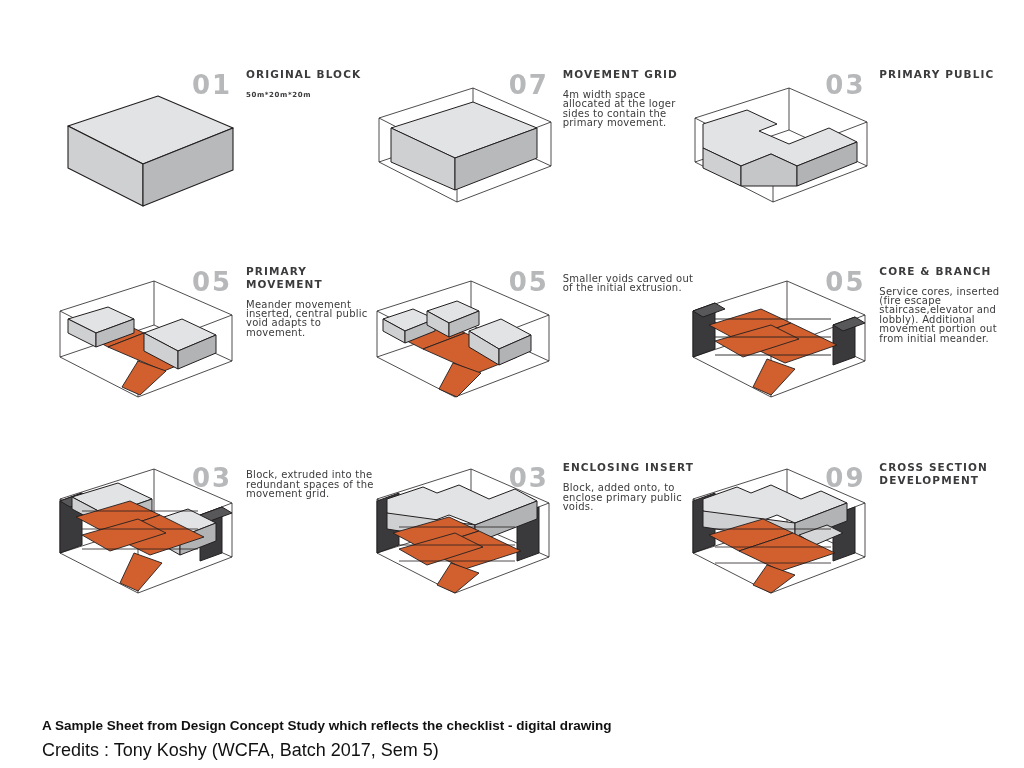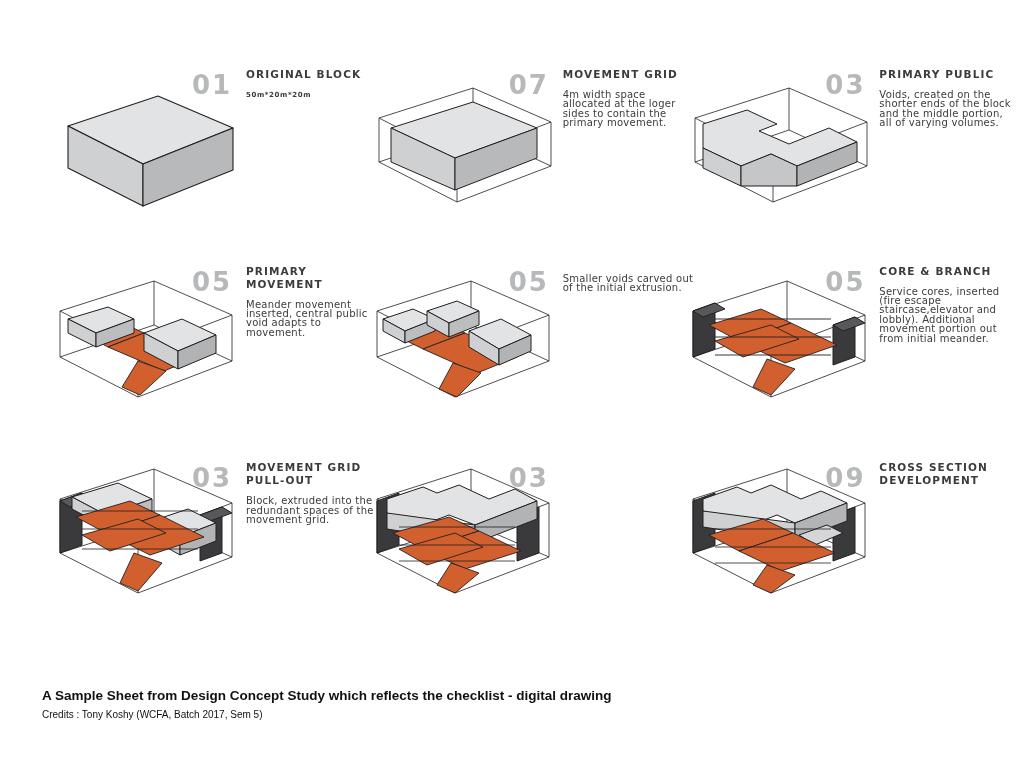--- a/index.html
+++ b/index.html
@@ -87,36 +87,36 @@
     margin-top: 10px;
     font-family: "DejaVu Sans", sans-serif;
     font-weight: bold;
     font-size: 7px;
     letter-spacing: 0.6px;
     color: #3b3b3d;
   }
   .footer {
     position: absolute;
     left: 42px;
-    top: 686px;
+    top: 716px;
     width: 900px;
   }
   .footer-title {
     font-family: "Liberation Sans", sans-serif;
     font-weight: bold;
     font-size: 13.5px;
     color: #111;
     line-height: 19px;
   }
   .footer-credits {
     font-family: "Liberation Sans", sans-serif;
-    font-size: 10px;
+    font-size: 18px;
     color: #111;
     line-height: 19px;
-    margin-top: 0;
+    margin-top: 6px;
   }
 </style>
 </head>
 <body>
 
 <div class="sheet">
 
   <div class="grid">
 
     <div class="cell">
@@ -171,21 +171,20 @@
             <polygon points="22,58 66,44 96,58 78,65 108,78 148,62 176,76 116,100 90,88 60,100 22,82" fill="#e2e3e4"></polygon>
             <polygon points="22,82 60,100 60,120 22,102" fill="#cfd0d1"></polygon>
             <polygon points="60,100 90,88 116,100 116,120 60,120" fill="#c5c6c8"></polygon>
             <polygon points="116,100 176,76 176,96 116,120" fill="#b2b3b5"></polygon>
           </g>
         </svg>
       </div>
       <div class="capnum">03</div>
       <div class="captext">
         <div class="captitle">PRIMARY PUBLIC</div>
-        <div class="capbody">Voids, created on the shorter ends of the block and the middle portion, all of varying volumes.</div>
       </div>
     </div>
 
     <div class="cell">
       <div class="art">
         <svg viewBox="0 0 190 160">
           <g stroke="#231f20" stroke-width="0.8" fill="none">
             <polygon points="12,48 106,18 184,52 90,88"></polygon>
             <path d="M12,48 L12,94 M106,18 L106,62 M184,52 L184,98 M90,88 L90,134"></path>
             <polygon points="12,94 106,62 184,98 90,134"></polygon>
@@ -304,21 +303,20 @@
             <polygon points="34,76 90,60 118,74 62,92" fill="#d2602f"></polygon>
             <polygon points="86,94 114,104 90,132 72,124" fill="#d2602f"></polygon>
           </g>
           <g stroke="#231f20" stroke-width="0.8" fill="none">
             <path d="M34,52 L150,52 M34,70 L150,70 M34,90 L150,90"></path>
           </g>
         </svg>
       </div>
       <div class="capnum">03</div>
       <div class="captext">
-        <div class="captitle">MOVEMENT GRID PULL-OUT</div>
         <div class="capbody">Block, extruded into the redundant spaces of the movement grid.</div>
       </div>
     </div>
 
     <div class="cell">
       <div class="art">
         <svg viewBox="0 0 190 160">
           <g stroke="#231f20" stroke-width="0.8" fill="none">
             <polygon points="12,40 106,10 184,44 90,80"></polygon>
             <path d="M12,40 L12,94 M106,10 L106,64 M184,44 L184,98 M90,80 L90,134"></path>
@@ -338,20 +336,24 @@
             <polygon points="58,90 114,72 156,92 100,110" fill="#d2602f"></polygon>
             <polygon points="34,90 90,74 118,88 62,106" fill="#d2602f"></polygon>
             <polygon points="86,104 114,114 90,134 72,126" fill="#d2602f"></polygon>
           </g>
           <g stroke="#231f20" stroke-width="0.8" fill="none">
             <path d="M34,68 L150,68 M34,86 L150,86 M34,102 L150,102"></path>
           </g>
         </svg>
       </div>
       <div class="capnum">03</div>
+      <div class="captext">
+        <div class="captitle">ENCLOSING INSERT</div>
+        <div class="capbody">Block, added onto, to enclose primary public voids.</div>
+      </div>
     </div>
 
     <div class="cell">
       <div class="art">
         <svg viewBox="0 0 190 160">
           <g stroke="#231f20" stroke-width="0.8" fill="none">
             <polygon points="12,40 106,10 184,44 90,80"></polygon>
             <path d="M12,40 L12,94 M106,10 L106,64 M184,44 L184,98 M90,80 L90,134"></path>
             <polygon points="12,94 106,64 184,98 90,134"></polygon>
           </g>

